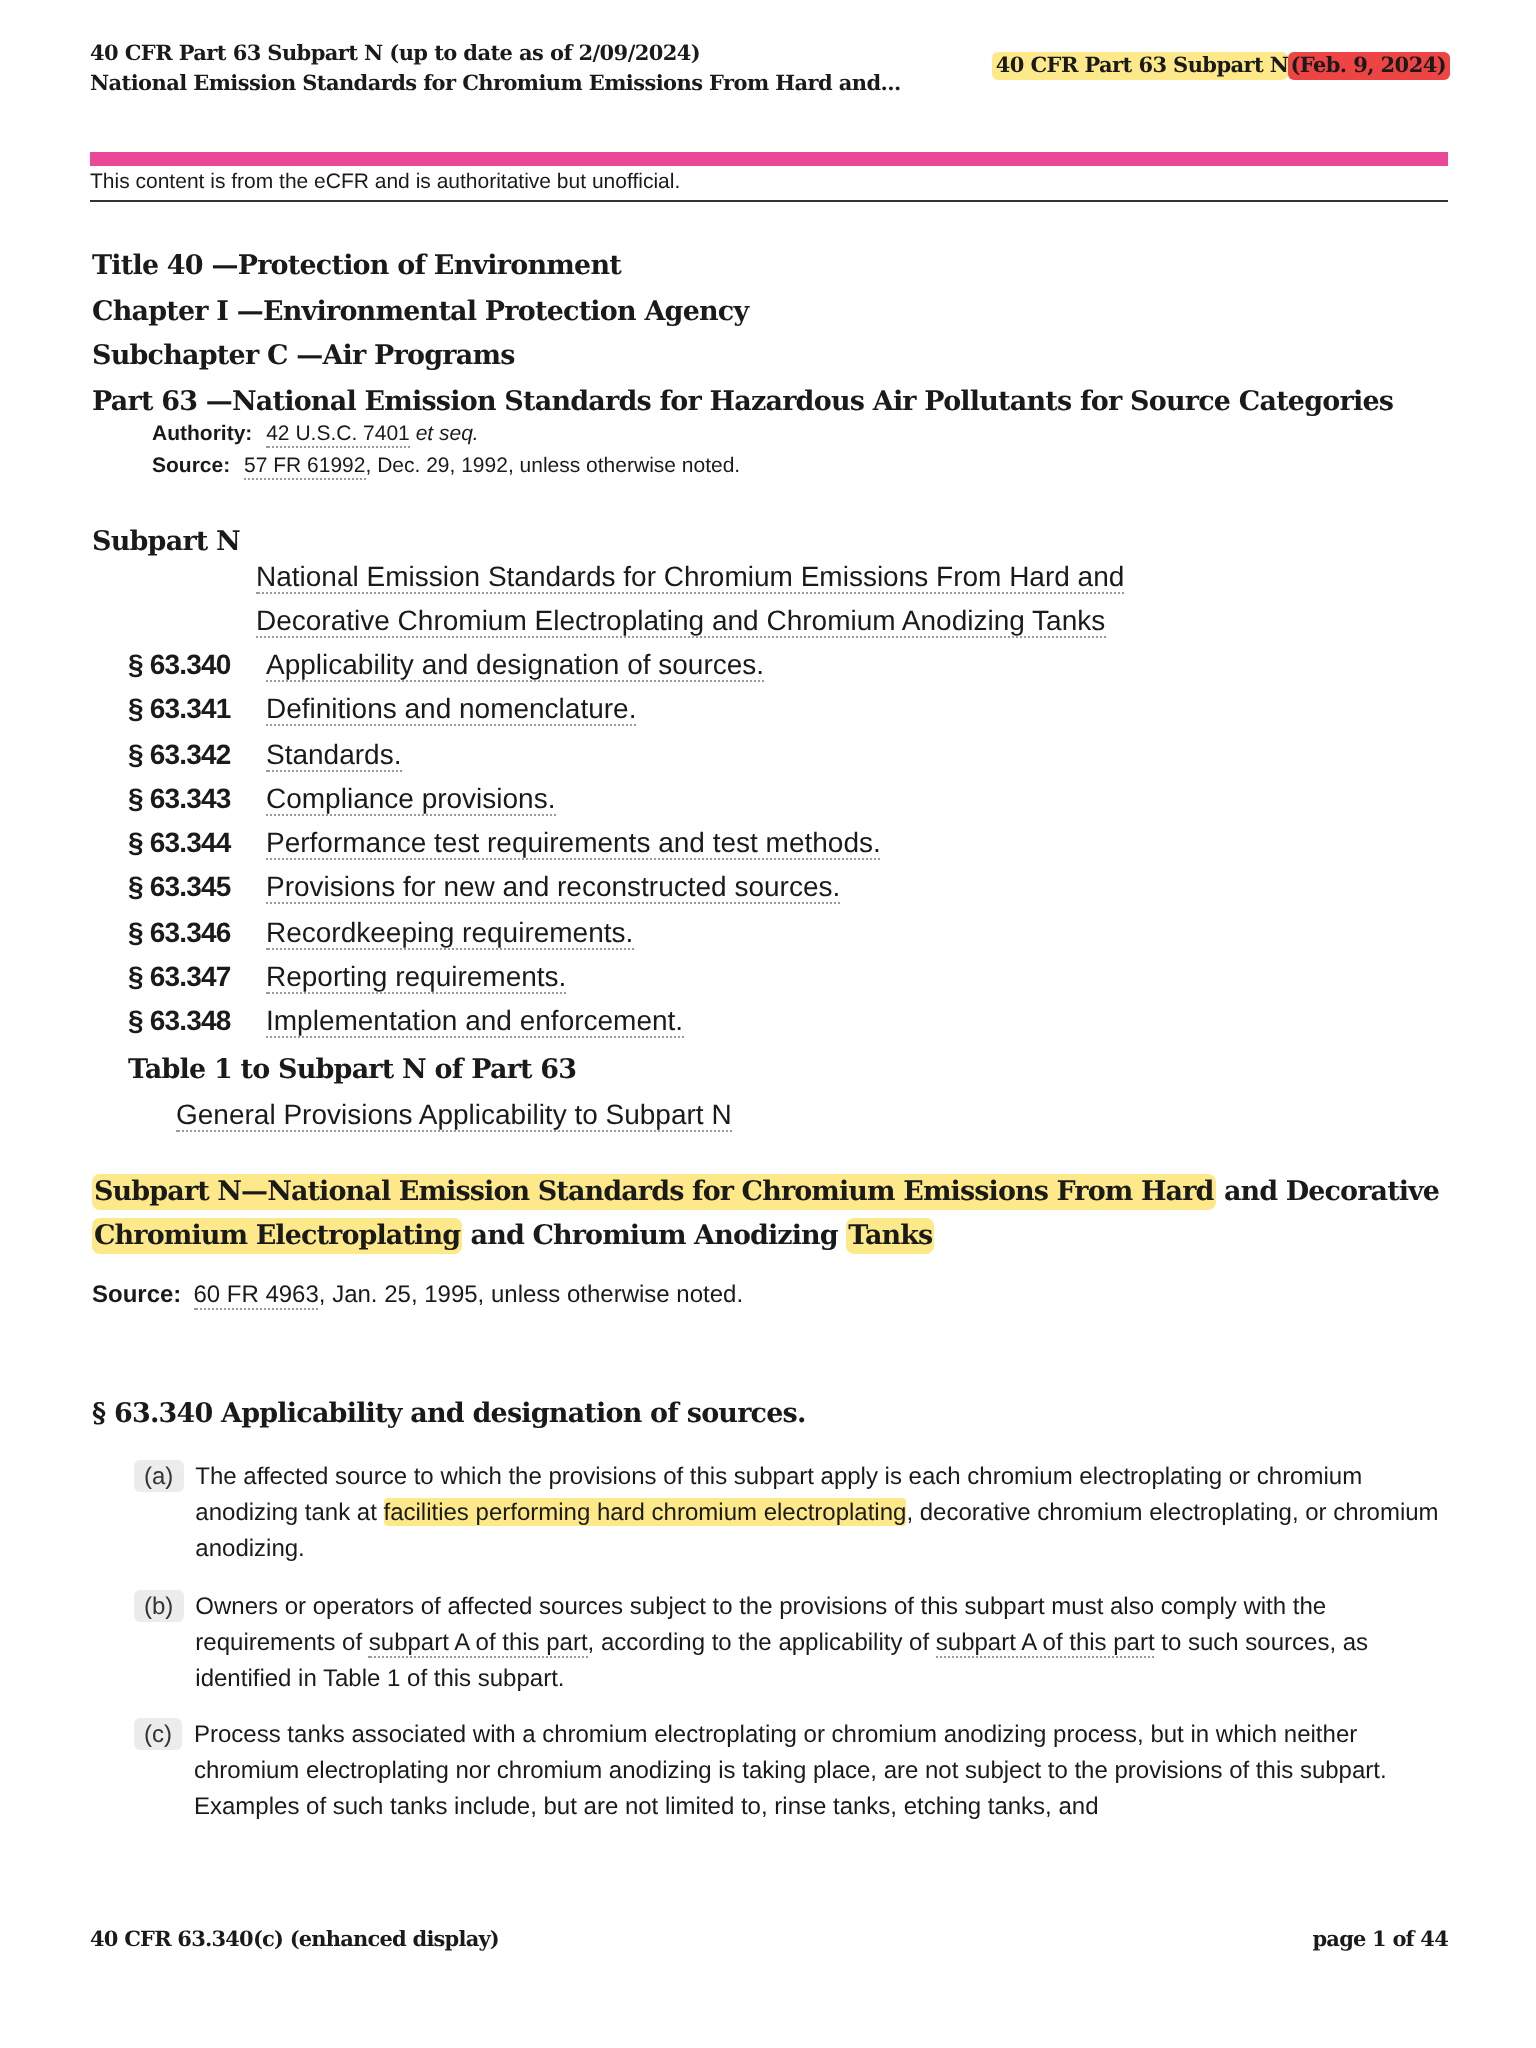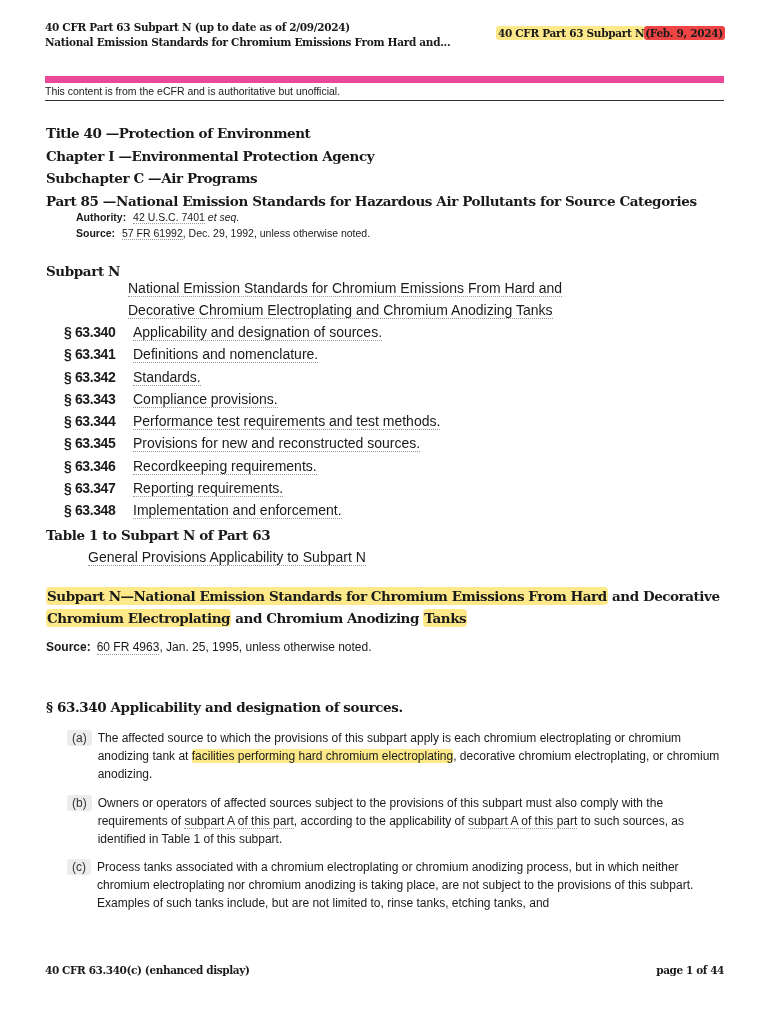--- a/index.html
+++ b/index.html
@@ -19,21 +19,21 @@
   .dotlink { border-bottom:1px dotted #999; }
 
   .toc { position:absolute; left:46px; top:260px; font-family:"Liberation Sans", sans-serif; font-size:14px; }
   .toc .sub-head { display:flex; }
   .toc .sub-label { font-family:"DejaVu Serif", serif; font-weight:bold; font-size:13.5px; width:82px; letter-spacing:-0.4px; line-height:22px; }
   .toc .sub-title { line-height:22px; width:480px;margin-top:17px; }
   .toc .sub-title span { border-bottom:1px dotted #999; }
   .toc .sec { display:flex; margin-left:18px; height:22.3px; line-height:22px; }
   .toc .sec-num { width:69px; font-weight:bold; font-size:14px; letter-spacing:-0.4px; }
   .toc .sec-title span { border-bottom:1px dotted #999; }
-  .toc .tbl-head { font-family:"DejaVu Serif", serif; font-weight:bold; font-size:13.5px; letter-spacing:-0.4px; line-height:22px; margin-top:2px; }
+  .toc .tbl-head { margin-left:18px; font-family:"DejaVu Serif", serif; font-weight:bold; font-size:13.5px; letter-spacing:-0.4px; line-height:22px; margin-top:2px; }
   .toc .tbl-title { margin-left:42px; line-height:22px; }
   .toc .tbl-title span { border-bottom:1px dotted #999; }
 
   .subpart-h { position:absolute; left:46px; top:585px; width:690px; font-family:"DejaVu Serif", serif; font-weight:bold; font-size:13.5px; line-height:22px; letter-spacing:-0.45px; }
   .subpart-h .hl { background:#fde98a; border-radius:4px; padding:1px 1px; }
   .source2 { position:absolute; left:46px; top:640px; font-family:Liberation Sans, sans-serif; font-size:12px; }
   .source2 b { margin-right:6px; }
 
   .sec-h { position:absolute; left:46px; top:699px; font-family:"DejaVu Serif", serif; font-weight:bold; font-size:13.5px; letter-spacing:-0.4px; }
 
@@ -58,21 +58,21 @@
     <span class="hl-yellow">40 CFR Part 63 Subpart N</span><span class="hl-green">(Feb. 9, 2024)</span>
   </div>
 </div>
 
 <div class="notice">This content is from the eCFR and is authoritative but unofficial.</div>
 
 <div class="hier">
   <div>Title 40 —Protection of Environment</div>
   <div>Chapter I —Environmental Protection Agency</div>
   <div>Subchapter C —Air Programs</div>
-  <div>Part 85 —National Emission Standards for Hazardous Air Pollutants for Source Categories</div>
+  <div>Part 63 —National Emission Standards for Hazardous Air Pollutants for Source Categories</div>
 </div>
 
 <div class="authsrc">
   <div>
     <b>Authority:</b>
     <span class="dotlink">42 U.S.C. 7401</span>
     <i>et seq.</i>
   </div>
   <div>
     <b>Source:</b>

